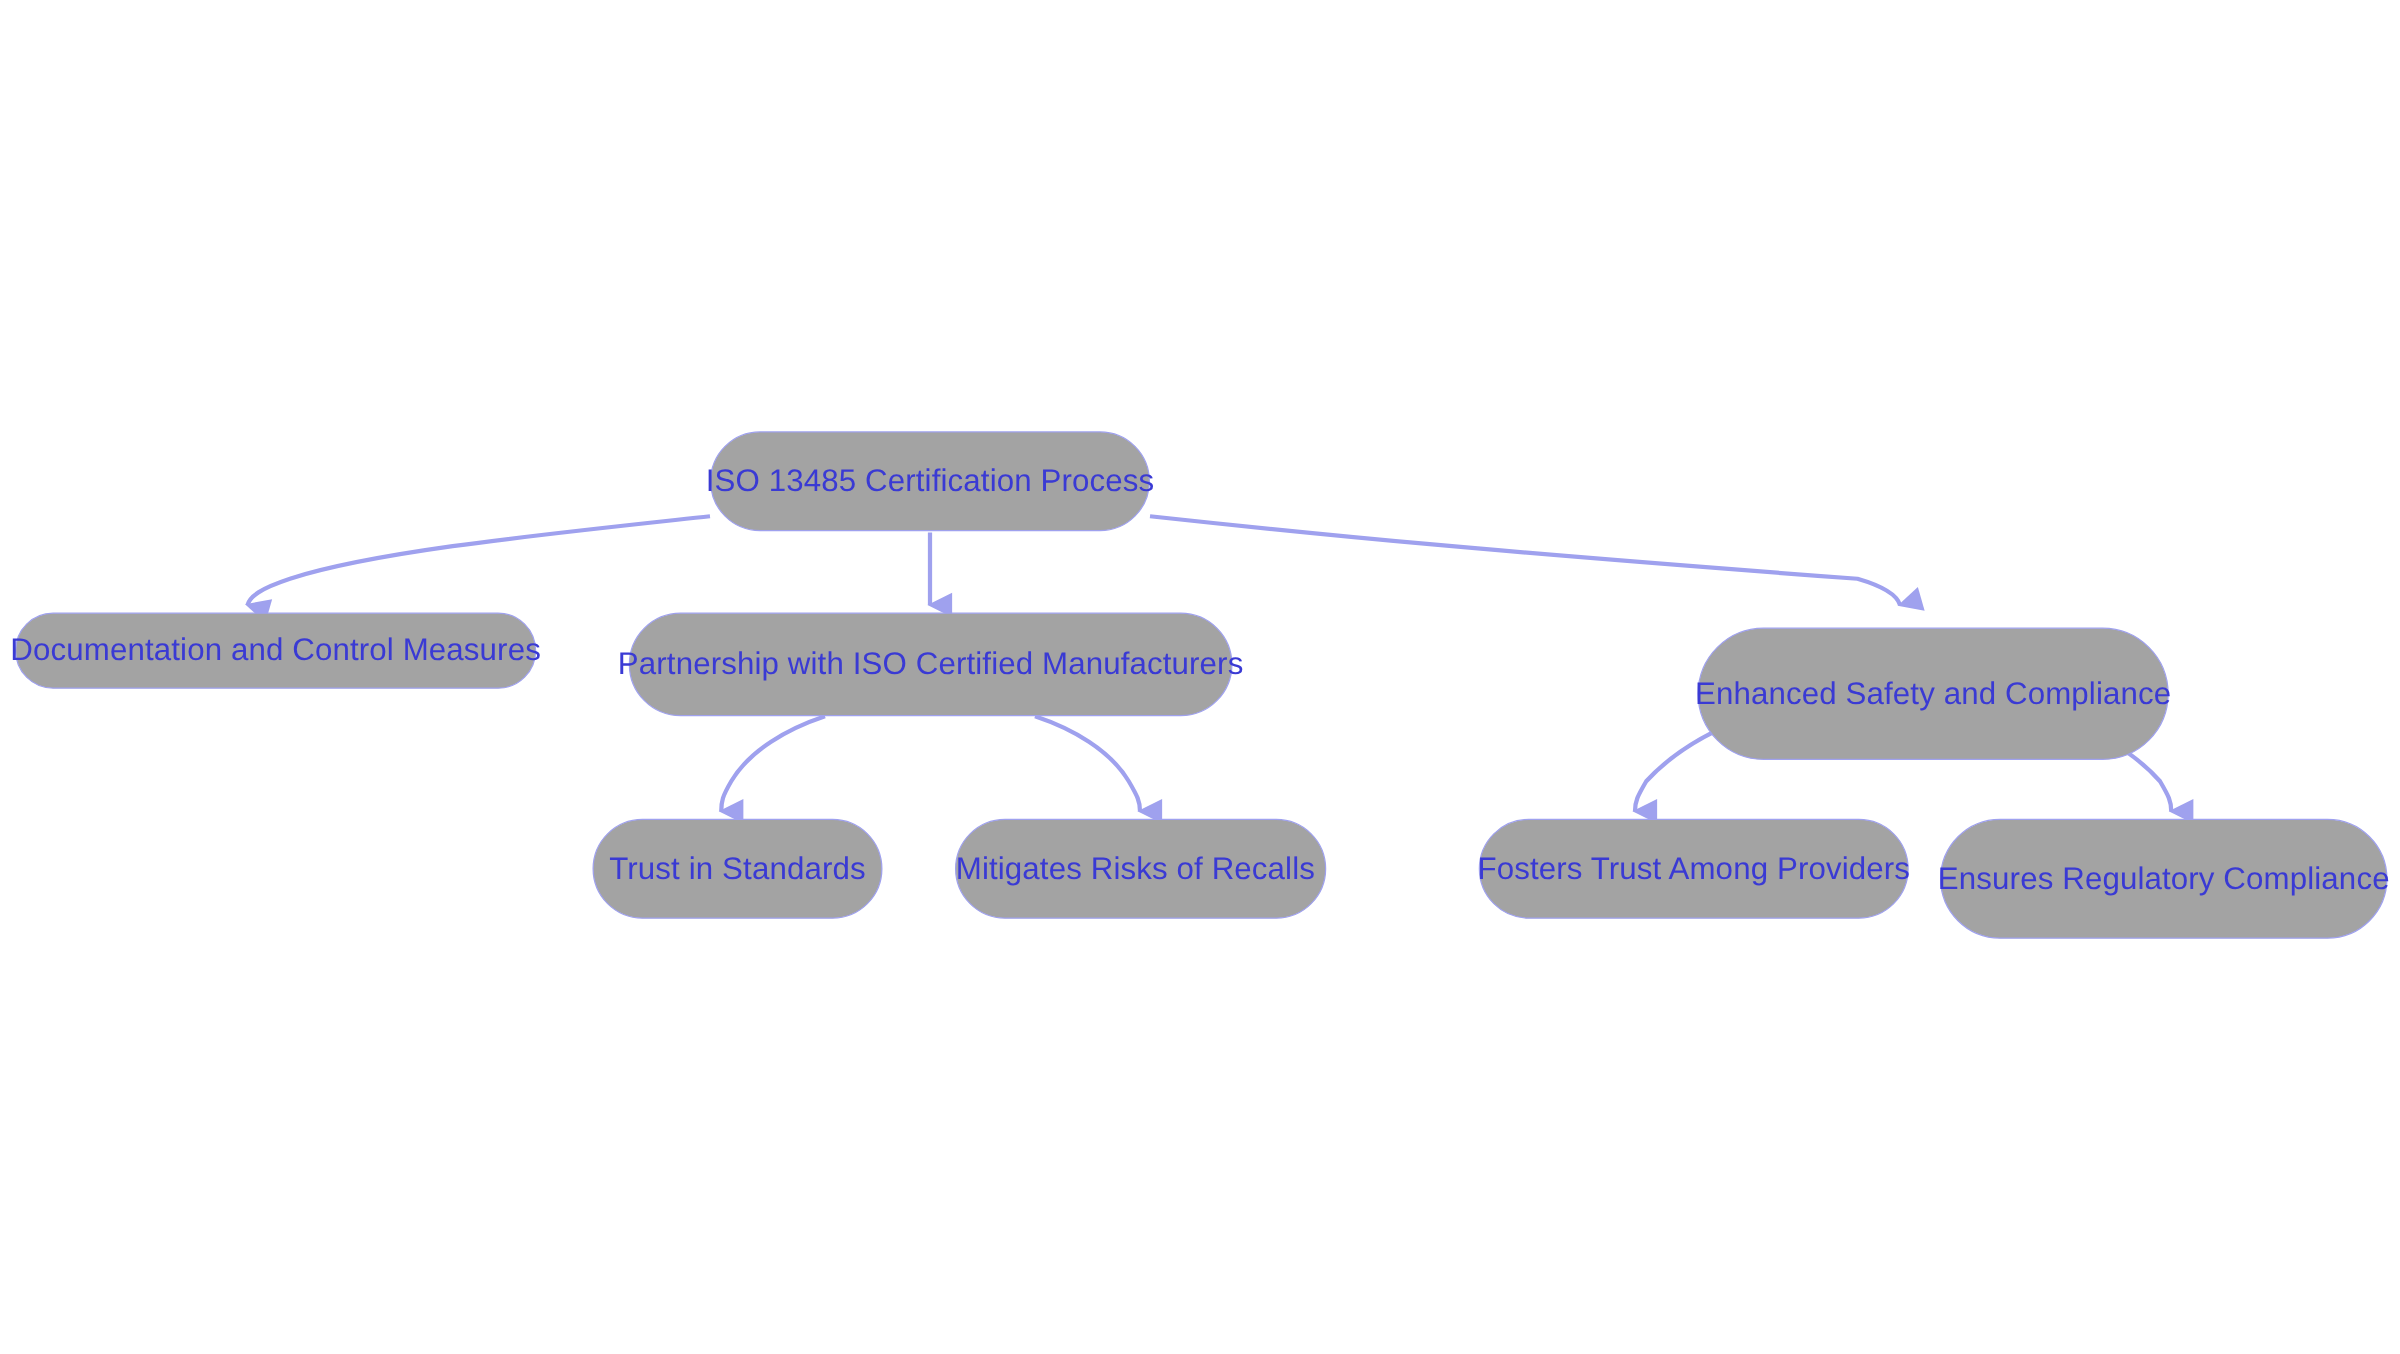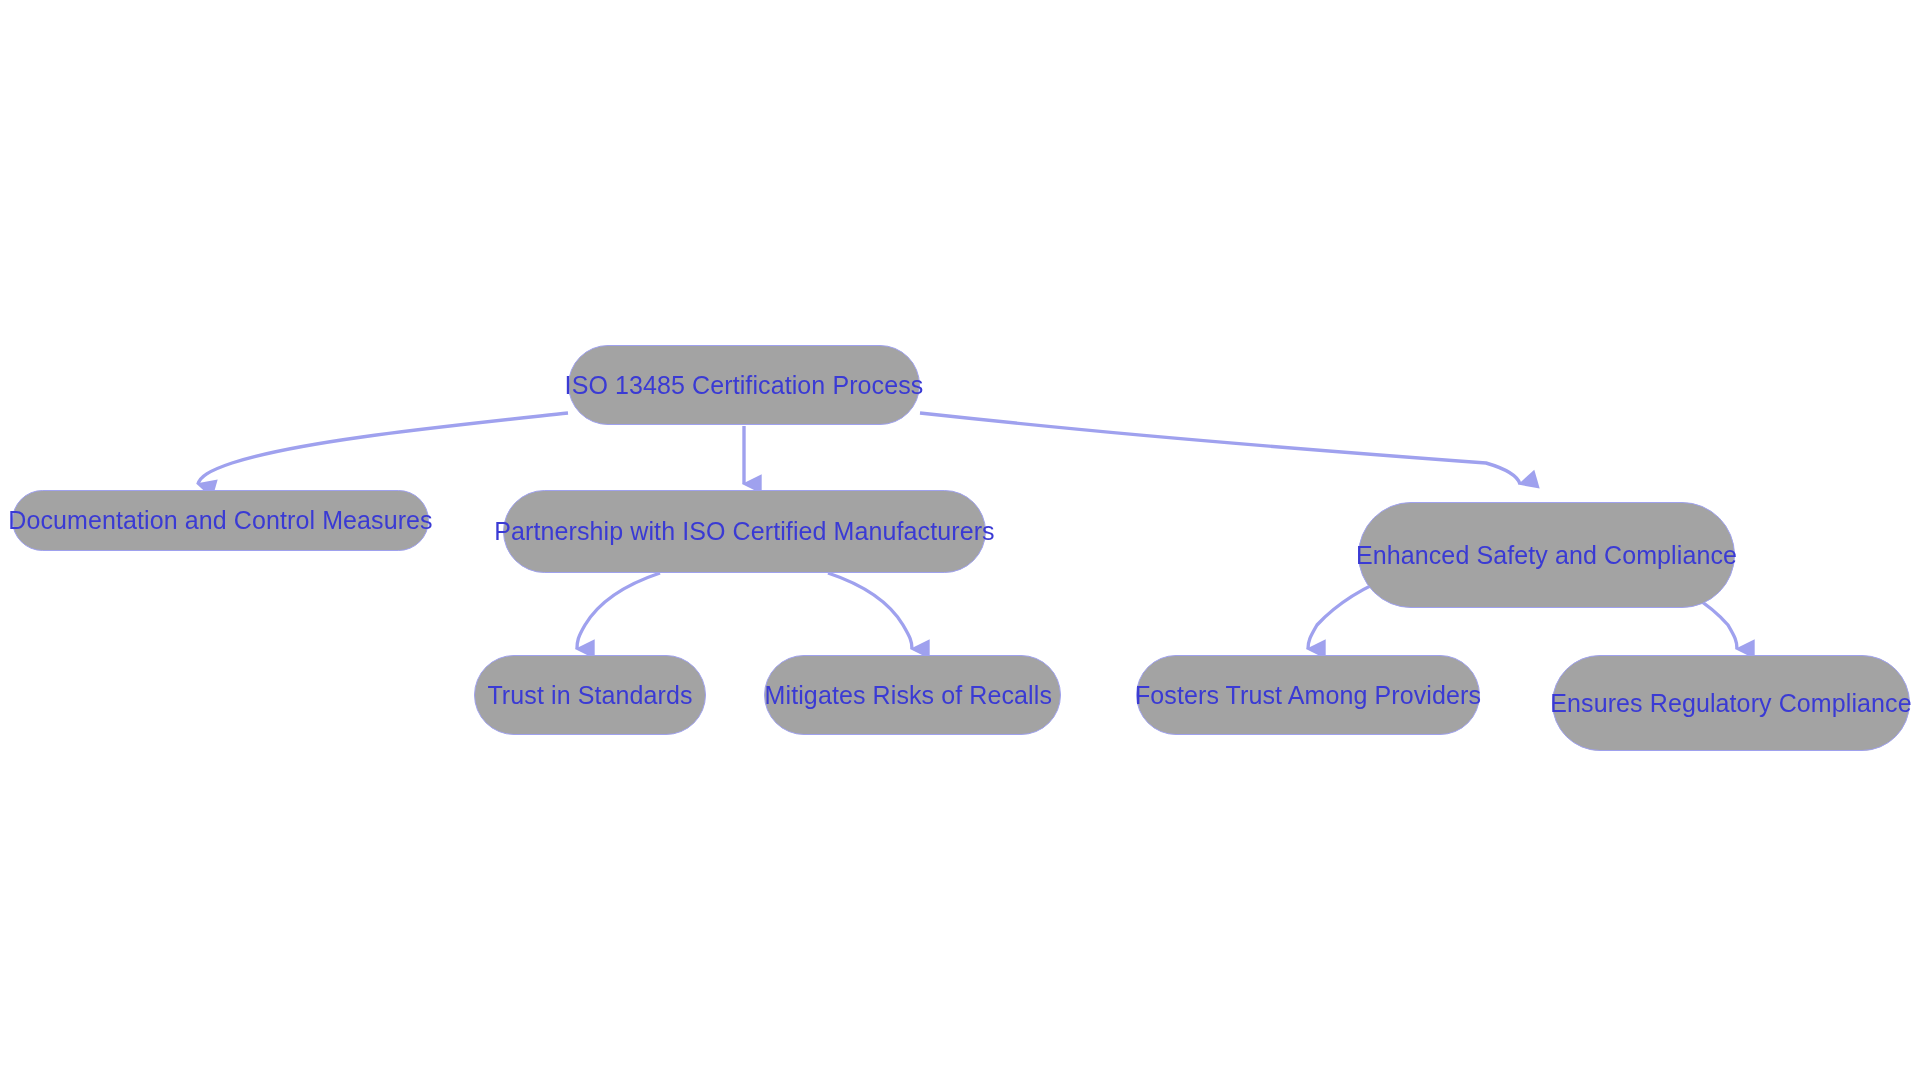--- a/index.html
+++ b/index.html
@@ -95,21 +95,21 @@
   </div>
 
   <div class="node" style="left:474px; top:655px; width:232px; height:80px;">
     <span class="node-label">Trust in Standards</span>
   </div>
 
   <div class="node" style="left:764px; top:655px; width:297px; height:80px;justify-content:flex-end;">
     <span class="node-label">Mitigates Risks of Recalls</span>
   </div>
 
-  <div class="node" style="left:1136px; top:655px; width:344px; height:80px;">
+  <div class="node" style="left:1183px; top:655px; width:344px; height:80px;">
     <span class="node-label">Fosters Trust Among Providers</span>
   </div>
 
   <div class="node" style="left:1552px; top:655px; width:358px; height:96px;">
     <span class="node-label">Ensures Regulatory Compliance</span>
   </div>
 
 </div>
 
 </body></html>

